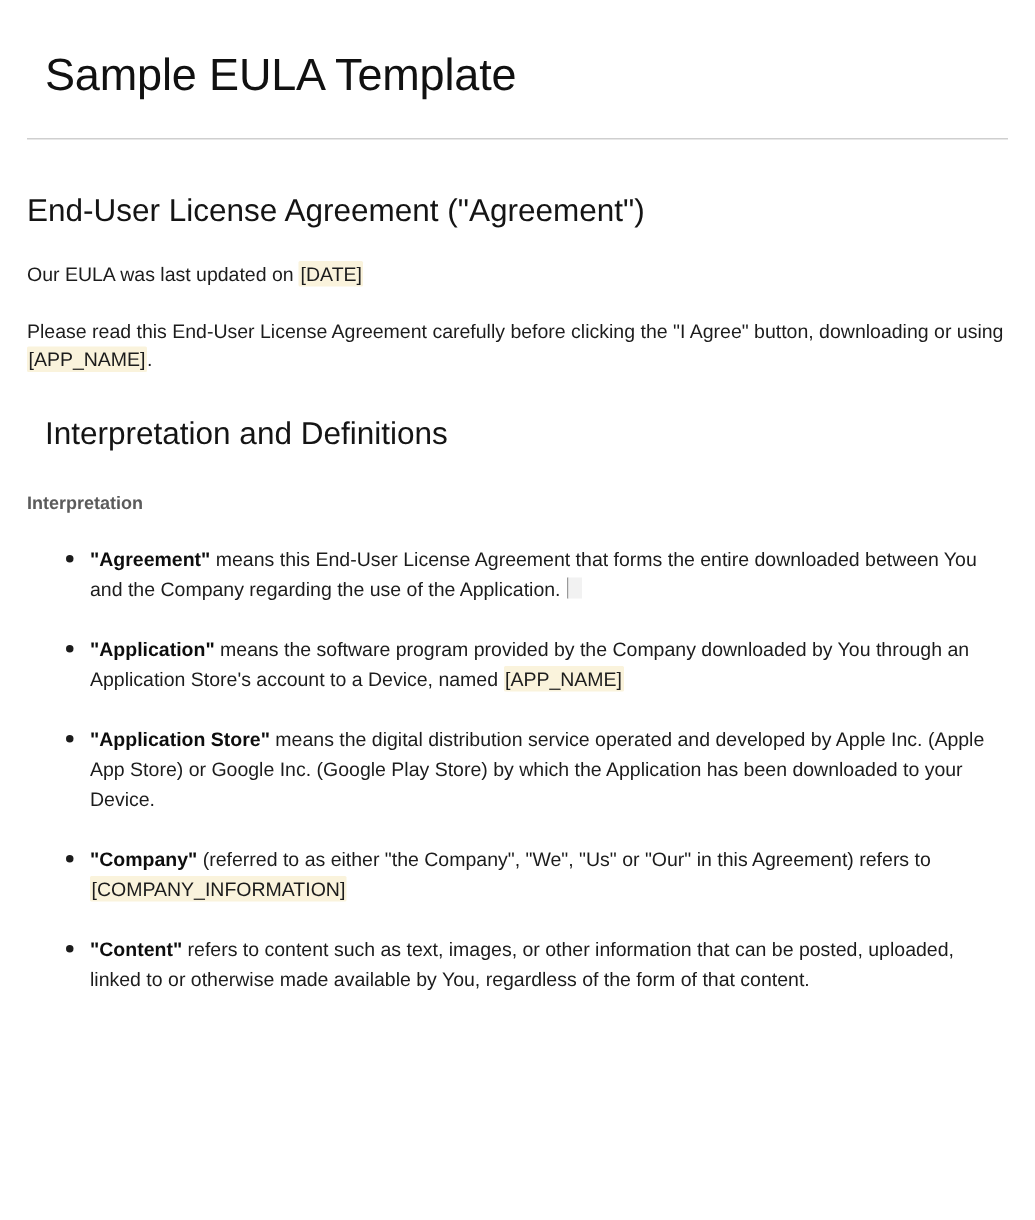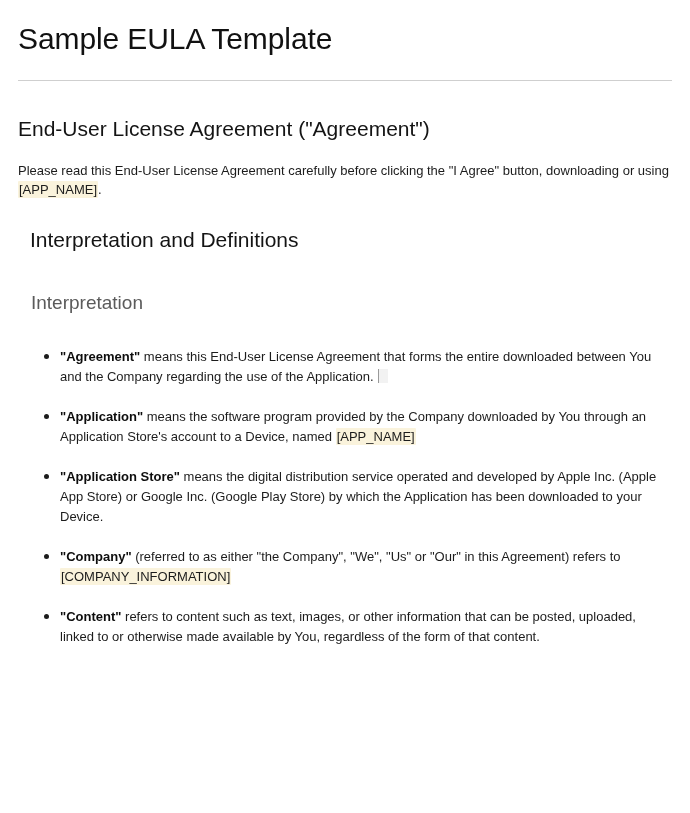--- a/index.html
+++ b/index.html
@@ -23,21 +23,21 @@
     padding: 0 18px;
     position: relative;
   }
 
   
   .doc-title {
     font-size: 30px;
     font-weight: normal;
     color: #111111;
     letter-spacing: -0.1px;
-    margin: 0;
+    margin: 12px;
     padding-top: 21px;
     line-height: 1.2;
   }
 
   .divider {
     height: 0;
     border: 0;
     border-top: 1px solid #cfcfcf;
     margin: 23px 0 0 0;
     width: 654px;
@@ -48,24 +48,24 @@
     font-size: 21px;
     font-weight: normal;
     color: #141414;
     margin: 0;
     line-height: 1.25;
   }
   .h2.agreement-heading { padding-top: 35px; }
   .h2.section-heading { padding-top: 28px; margin-left: 12px; }
 
   .h3 {
-    font-size: 19px;
-    font-weight: normal;
+    font-size: 12px;
+    font-weight: bold;
     color: #5b5b5b;
-    margin: 13px;
+    margin: 0;
     padding-top: 24px;
     line-height: 1.25;
   }
 
   
   .para {
     font-size: 13px;
     line-height: 19px;
     color: #1c1c1c;
     margin: 0;
@@ -133,20 +133,23 @@
 <body>
 
 <div class="page">
 
   <h1 class="doc-title">Sample EULA Template</h1>
 
   <hr class="divider">
 
   <h2 class="h2 agreement-heading">End-User License Agreement ("Agreement")</h2>
 
+  <p class="para">
+    <span>Our EULA was last updated on </span><span class="ph">[DATE]</span><span></span>
+  </p>
 
   <p class="para">
     <span>Please read this End-User License Agreement carefully before clicking the "I Agree" button, downloading or using </span><span class="ph">[APP_NAME]</span><span>.</span>
   </p>
 
   <h2 class="h2 section-heading">Interpretation and Definitions</h2>
 
   <h3 class="h3">Interpretation</h3>
 
 

